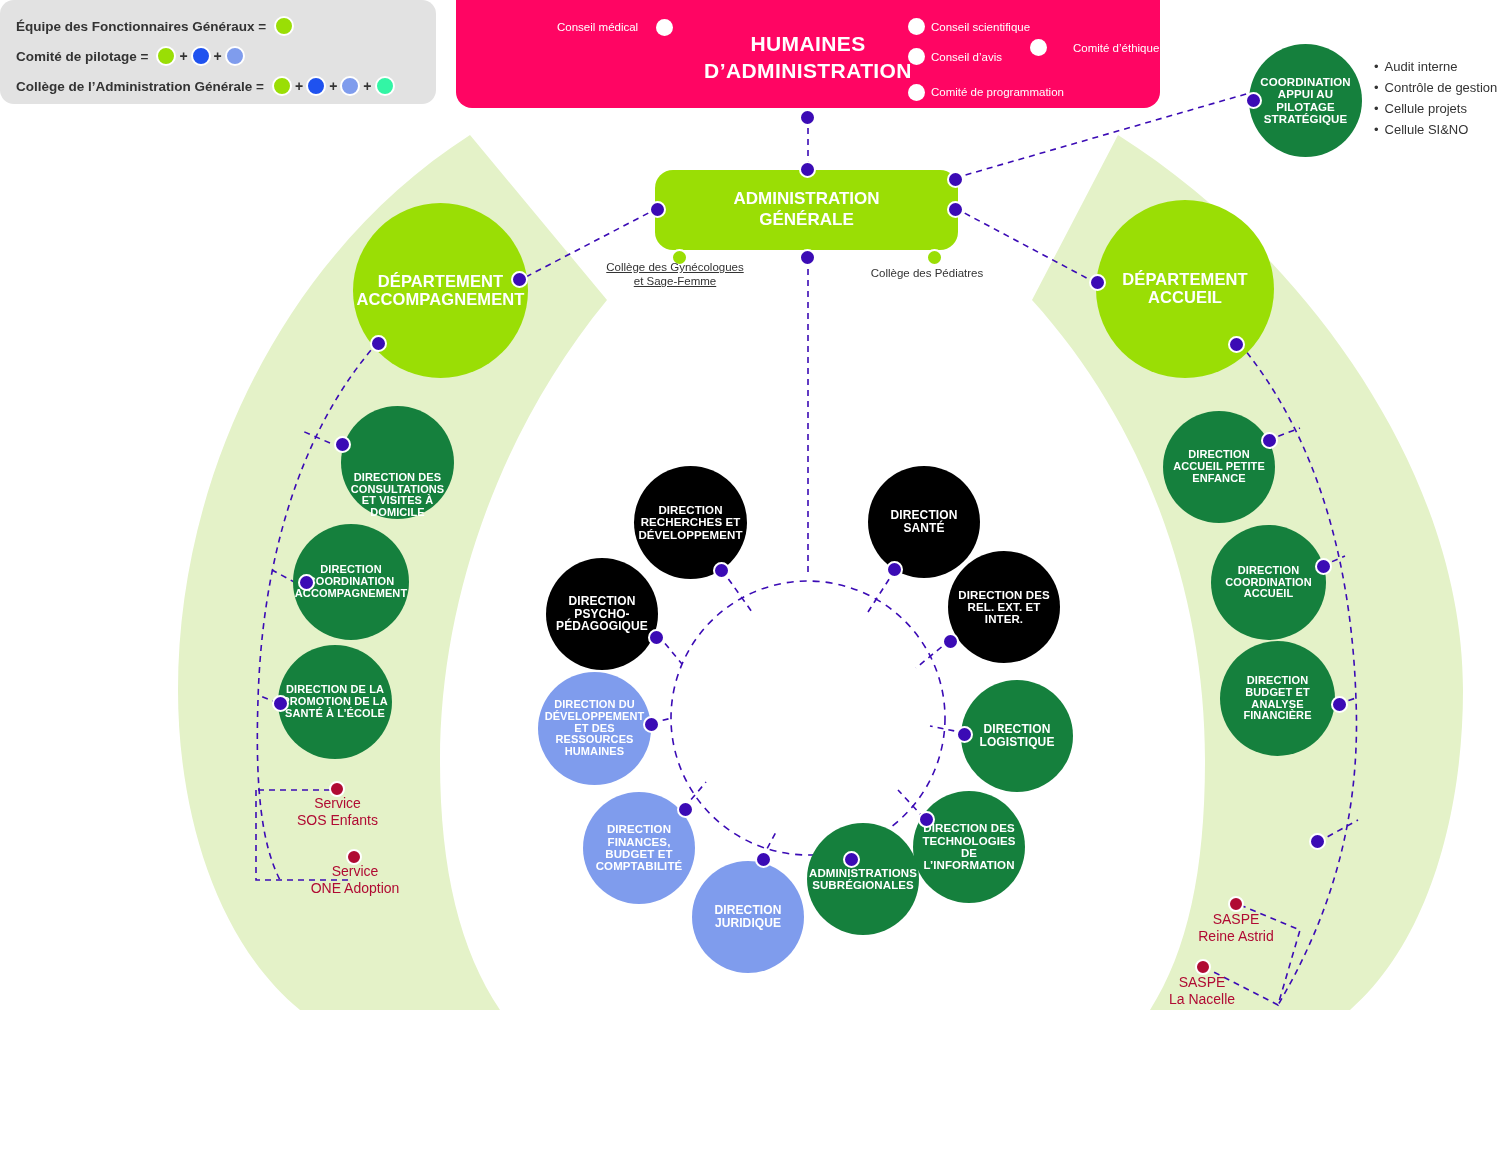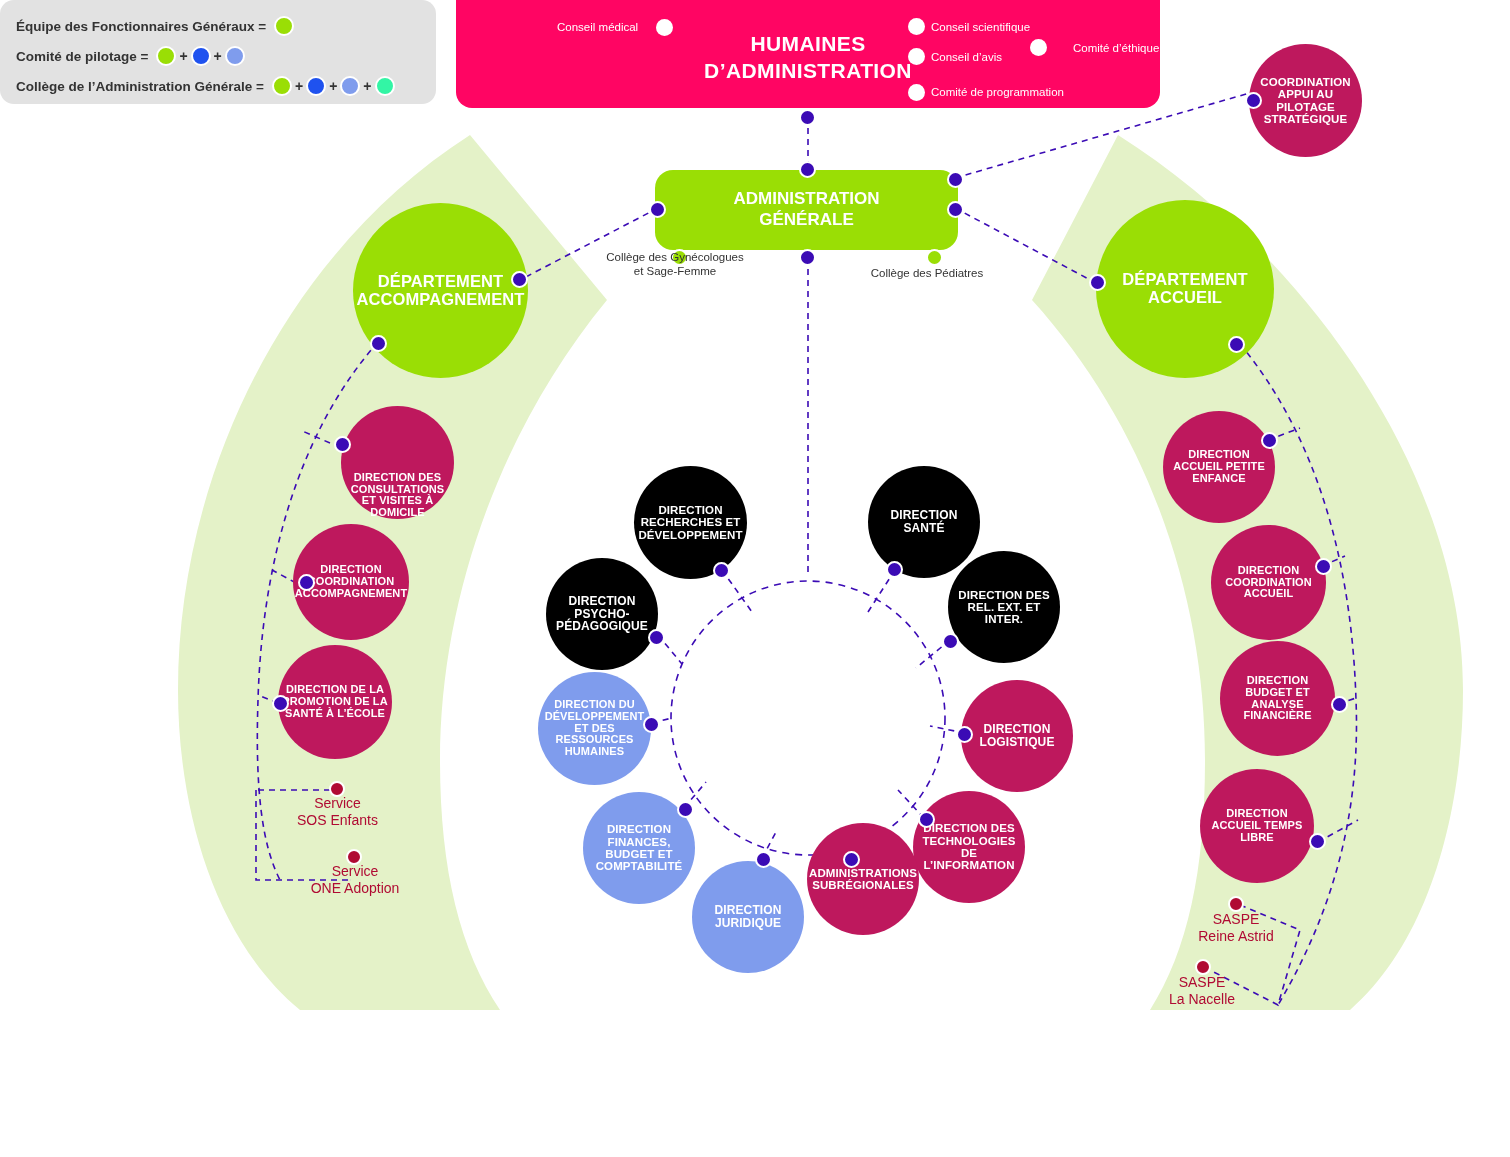--- a/index.html
+++ b/index.html
@@ -33,21 +33,21 @@
                 color:#ffffff;font-size:21px;font-weight:bold;line-height:27px;
                 letter-spacing:.4px;}
   .bdot{position:absolute;width:17px;height:17px;border-radius:50%;background:#ffffff;}
   .blabel{position:absolute;color:#ffffff;font-size:11.5px;white-space:nowrap;}
 
   
   .circ{position:absolute;border-radius:50%;display:flex;align-items:center;
         justify-content:center;text-align:center;color:#ffffff;font-weight:bold;
         box-sizing:border-box;line-height:1.07;letter-spacing:.1px;}
   .circ.dept{background:#9ade05;font-size:16.5px;}
-  .circ.teal{background:#be185d;}
+  .circ.teal{background:#15803d;}
   .circ.blue{background:#000000;}
   .circ.peri{background:#7f9ced;}
   .circ span{display:block;padding:0 4px;}
 
   
   .adminbox{position:absolute;left:655px;top:170px;width:303px;height:80px;
             background:#9ade05;border-radius:18px;display:flex;align-items:center;
             justify-content:center;color:#fff;font-size:17px;font-weight:bold;
             text-align:center;line-height:1.22;}
 
@@ -179,32 +179,38 @@
     </div>
   </div>
   <span class="ndot" style="left:799px;top:109px;"></span>
   <span class="ndot" style="left:799px;top:161px;"></span>
   <span class="ndot" style="left:649px;top:201px;"></span>
   <span class="ndot" style="left:947px;top:171px;"></span>
   <span class="ndot" style="left:947px;top:201px;"></span>
   <span class="ndot" style="left:799px;top:249px;"></span>
   <span class="gdot" style="left:671px;top:249px;"></span>
   <span class="gdot" style="left:926px;top:249px;"></span>
-  <div class="plabel" style="left:600px;top:250px;width:150px;">
+  <div class="plabel" style="left:600px;top:260px;width:150px;text-decoration:underline;">
     <div>Collège des Gynécologues</div>
     <div>et Sage-Femme</div>
   </div>
   <div class="plabel" style="left:862px;top:266px;width:130px;">
     <div>Collège des Pédiatres</div>
   </div>
 
   <div class="circ teal" style="left:1249px;top:44px;width:113px;height:113px;font-size:11.5px;">
     <span>COORDINATION APPUI AU PILOTAGE STRATÉGIQUE</span>
   </div>
   <span class="ndot" style="left:1245px;top:92px;"></span>
+  <div class="bullets" style="left:1374px;top:56px;">
+    <div>Audit interne</div>
+    <div>Contrôle de gestion</div>
+    <div>Cellule projets</div>
+    <div>Cellule SI&amp;NO</div>
+  </div>
 
   <div class="circ dept" style="left:353px;top:203px;width:175px;height:175px;">
     <span>DÉPARTEMENT ACCOMPAGNEMENT</span>
   </div>
   <span class="ndot" style="left:511px;top:271px;"></span>
   <span class="ndot" style="left:370px;top:335px;"></span>
 
   <div class="circ dept" style="left:1096px;top:200px;width:178px;height:178px;">
     <span>DÉPARTEMENT ACCUEIL</span>
   </div>
@@ -245,23 +251,20 @@
   <div class="circ teal" style="left:1211px;top:525px;width:115px;height:115px;font-size:11px;">
     <span>DIRECTION COORDINATION ACCUEIL</span>
   </div>
   <span class="ndot" style="left:1315px;top:558px;"></span>
 
   <div class="circ teal" style="left:1220px;top:641px;width:115px;height:115px;font-size:11px;">
     <span>DIRECTION BUDGET ET ANALYSE FINANCIÈRE</span>
   </div>
   <span class="ndot" style="left:1331px;top:696px;"></span>
 
-  <div class="circ teal" style="left:1200px;top:769px;width:114px;height:114px;font-size:11px;">
-    <span>DIRECTION ACCUEIL TEMPS LIBRE</span>
-  </div>
   <span class="ndot" style="left:1309px;top:833px;"></span>
 
   <span class="rdot" style="left:1228px;top:896px;"></span>
   <div class="rlabel" style="left:1175px;top:911px;width:122px;">
     <div>SASPE</div>
     <div>Reine Astrid</div>
   </div>
   <span class="rdot" style="left:1195px;top:959px;"></span>
   <div class="rlabel" style="left:1143px;top:974px;width:118px;">
     <div>SASPE</div>

